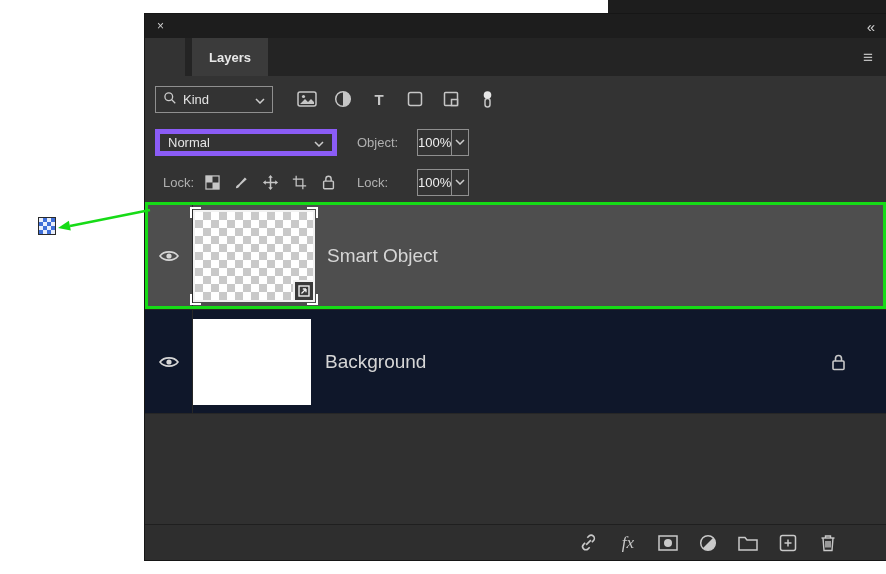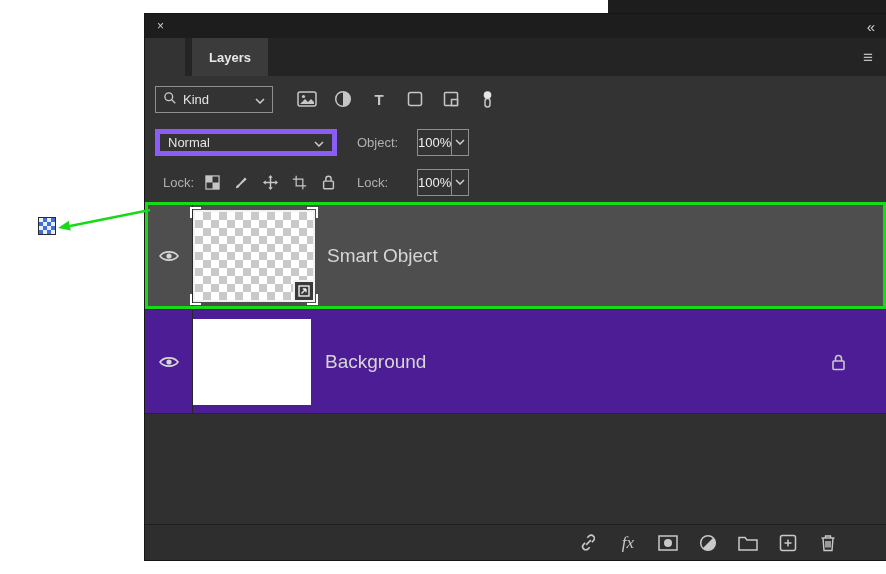--- a/index.html
+++ b/index.html
@@ -50,21 +50,21 @@
   .value-box .vchev { width:20px; border-left:1px solid #8f8f8f; display:flex; align-items:center; justify-content:center; }
   .lock-icons { display:flex; align-items:center; gap:11px; margin-left:9px; }
   .licon { width:18px; height:18px; display:flex; align-items:center; justify-content:center; cursor:pointer; }
   .lock-label { width:auto; margin-left:8px; }
 
   
   .layer-list { flex:1 1 auto; display:flex; flex-direction:column; background:#303030; position:relative; }
   .layer-row { display:flex; align-items:center; border-bottom:1px solid #262626; position:relative; cursor:pointer; }
   .row-smart { height:108px; background:#4e4e4e; }
   .row-regular { height:100px; background:#303030; }
-  .row-bg { height:104px; background:#4c1d95; }
+  .row-bg { height:104px; background:#0f172a; }
   .list-filler { flex:1; background:#303030; }
 
   .eye-col { width:48px; align-self:stretch; display:flex; align-items:center; justify-content:center;
     border-right:1px solid #272727; flex:0 0 auto; cursor:pointer; }
 
   .checker {
     background-color:#ffffff;
     background-image:
       linear-gradient(45deg, #c9c9c9 25%, transparent 25%, transparent 75%, #c9c9c9 75%),
       linear-gradient(45deg, #c9c9c9 25%, transparent 25%, transparent 75%, #c9c9c9 75%);

